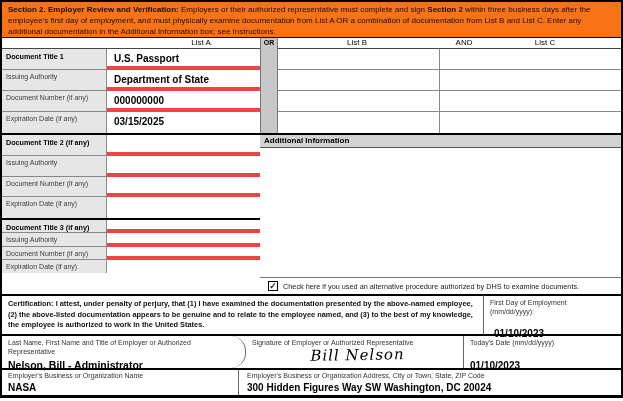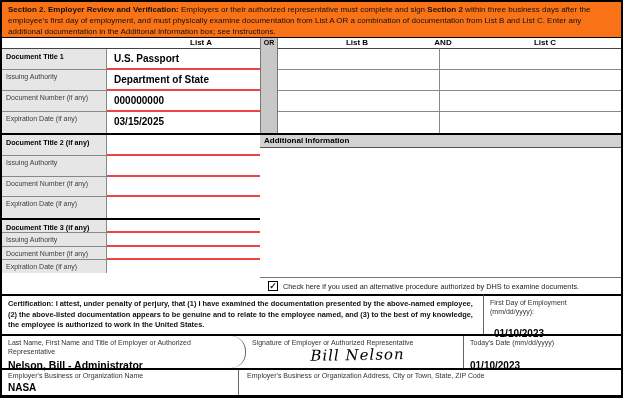--- a/index.html
+++ b/index.html
@@ -21,21 +21,21 @@
     position: absolute; left: 0; top: 0; width: 619px; height: 36px;
     background: #f97316;
     border-bottom: 1px solid #000;
     padding: 2px 6px 0 6px;
     font-size: 8px; line-height: 11px; color: #101010;
   }
   .b { font-weight: bold; }
   
   .col-head {
     position: absolute; top: 36px; height: 11px;
-    font-size: 8px; font-weight: bold; text-align: center; line-height: 10px;
+    font-size: 8px; font-weight: normal; text-align: center; line-height: 10px;
   }
   
   .or-strip {
     position: absolute; left: 258px; top: 36px; width: 18px; height: 95px;
     background: #c8c8c8;
     border-left: 1px solid #777; border-right: 1px solid #777;
     text-align: center; font-size: 7px; font-weight: bold; padding-top: 1px;
   }
   
   .block {
@@ -45,21 +45,21 @@
   .block1 { top: 46px; height: 85px; border-top: 1px solid #444; }
   .block2 { top: 131px; height: 85px; border-top: 2px solid #000; }
   .block3 { top: 216px; height: 55px; border-top: 2px solid #000; }
   .lbl {
     background: #e6e6e6;
     border-right: 1px solid #888; border-bottom: 1px solid #888;
     font-size: 7px; color: #3c3c3c; padding: 3px 2px 0 4px;
   }
   .lbl.bold { font-weight: bold; color: #000; font-size: 7.2px; }
   .val {
-    border-bottom: 2px solid #ef4444;
+    border-bottom: 4px solid #ef4444;
     font-weight: bold; font-size: 10px; padding: 4px 0 0 7px;
     background: #fff;
   }
   .block .lbl:nth-last-child(2), .block .val:last-child { border-bottom: none; }
   
   .listcol {
     position: absolute; top: 46px; height: 85px;
     border-top: 1px solid #444;
     display: grid; grid-auto-rows: 1fr;
   }
@@ -129,21 +129,21 @@
 <body>
 
 <div class="form">
 
   <div class="sec-header">
     <span class="b">Section 2. Employer Review and Verification:</span><span> Employers or their authorized representative must complete and sign </span><span class="b">Section 2</span><span> within three business days after the employee's first day of employment, and must physically examine documentation from List A OR a combination of documentation from List B and List C.  Enter any additional documentation in the Additional Information box; see Instructions.</span>
   </div>
 
   <div class="col-head" style="left:149px;width:100px;">List A</div>
   <div class="col-head" style="left:305px;width:100px;">List B</div>
-  <div class="col-head" style="left:416px;width:50px;">AND</div>
+  <div class="col-head" style="left:437px;width:50px;">AND</div>
   <div class="col-head" style="left:493px;width:100px;">List C</div>
 
   <div class="or-strip">
     <span>OR</span>
   </div>
 
   <div class="block block1">
     <div class="lbl bold">Document Title 1</div>
     <div class="val">U.S. Passport</div>
     <div class="lbl">Issuing Authority</div>
@@ -224,16 +224,17 @@
     </div>
   </div>
 
   <div class="row3">
     <div class="r3c1">
       <div class="small-label">Employer's Business or Organization Name</div>
       <div class="big-value">NASA</div>
     </div>
     <div class="r3c2">
       <div class="small-label">Employer's Business or Organization Address, City or Town, State, ZIP Code</div>
+      <div class="big-value">300 Hidden Figures Way SW Washington, DC 20024</div>
     </div>
   </div>
 
 </div>
 
 </body></html>

